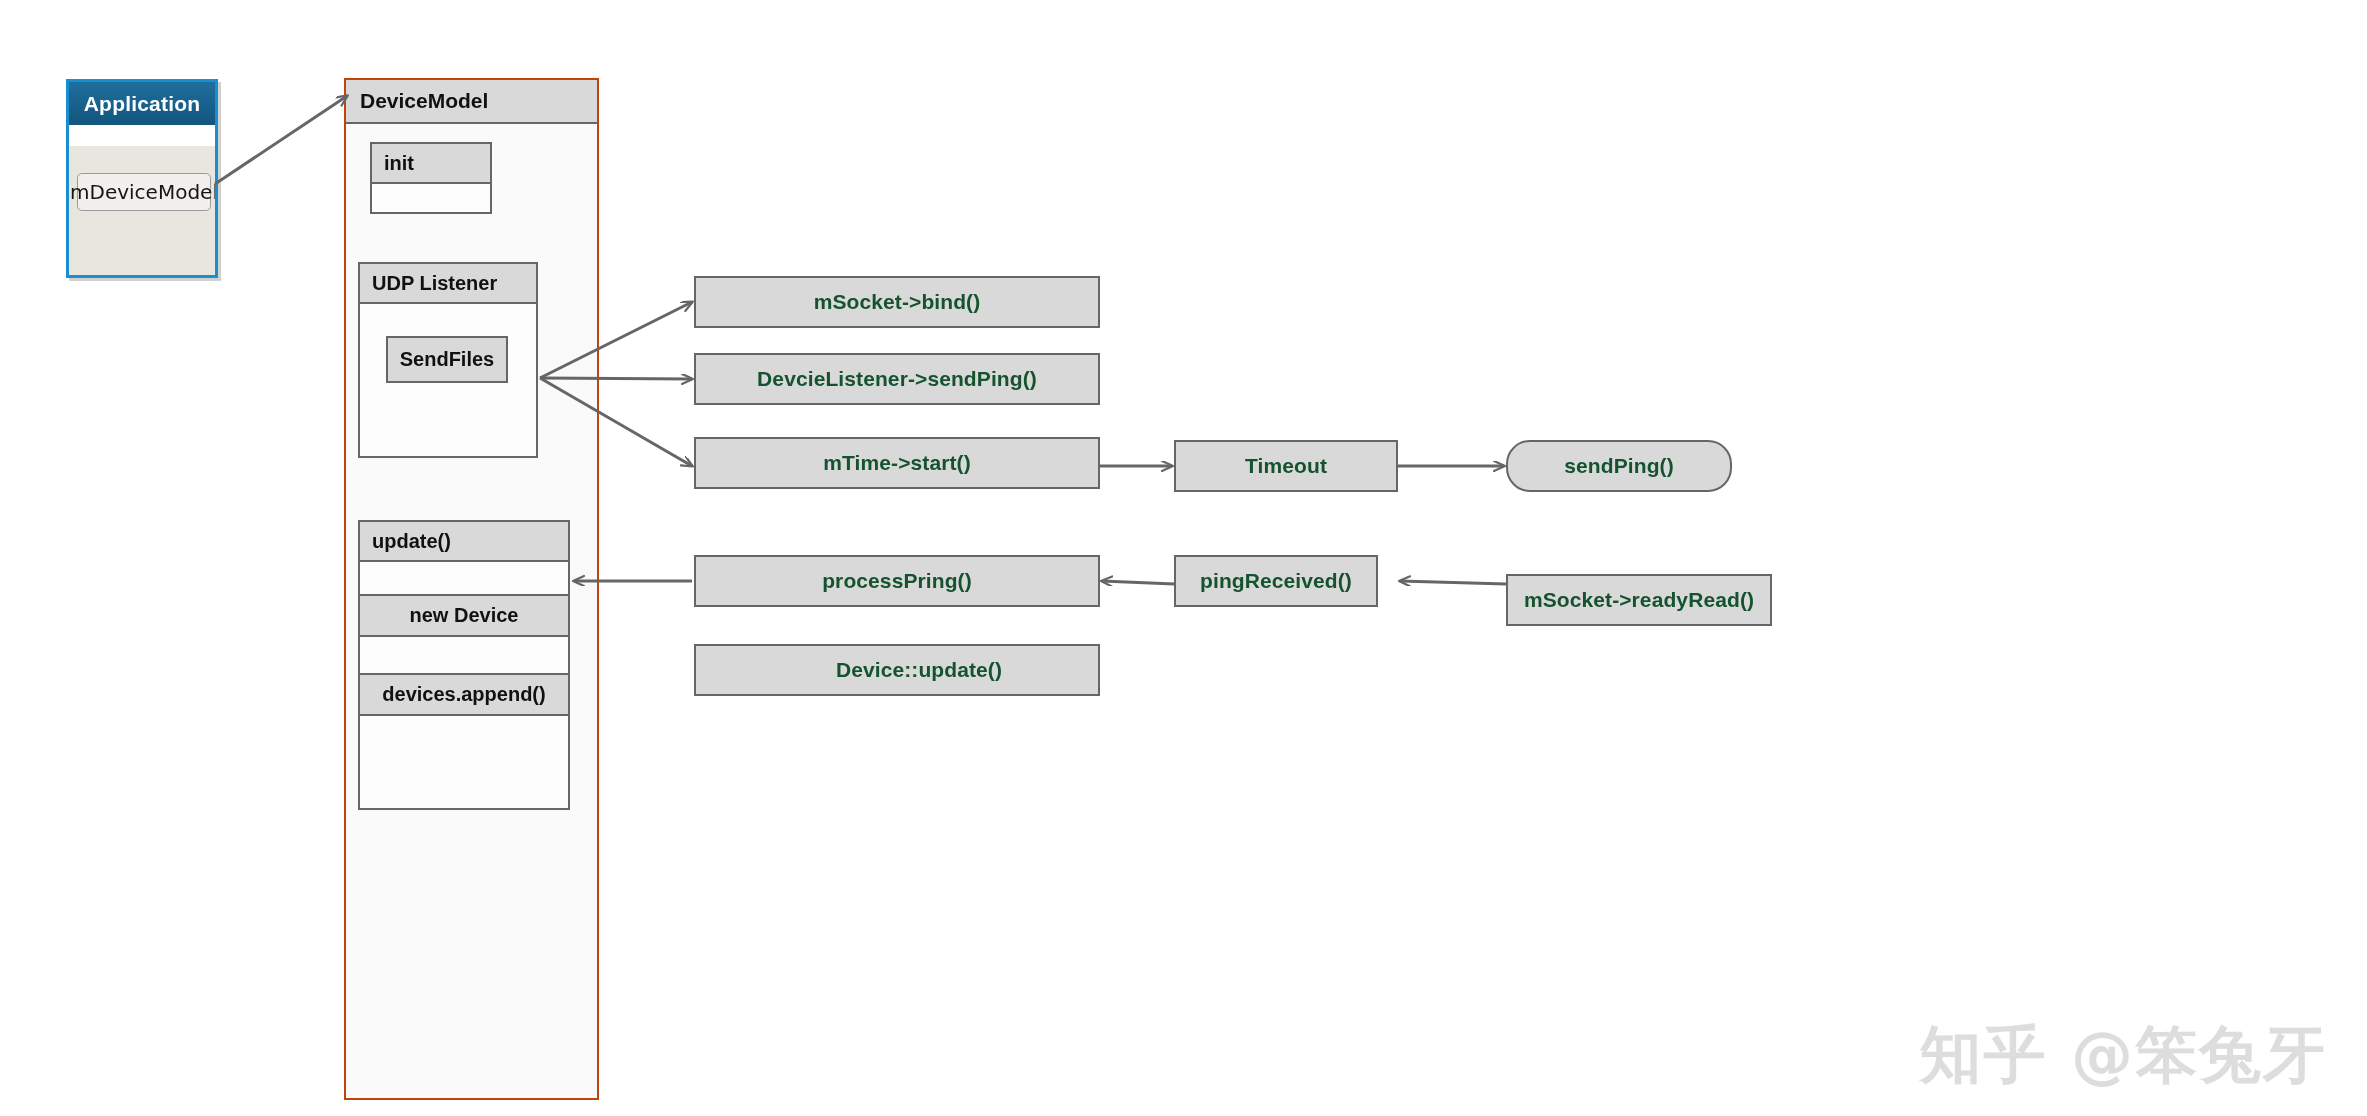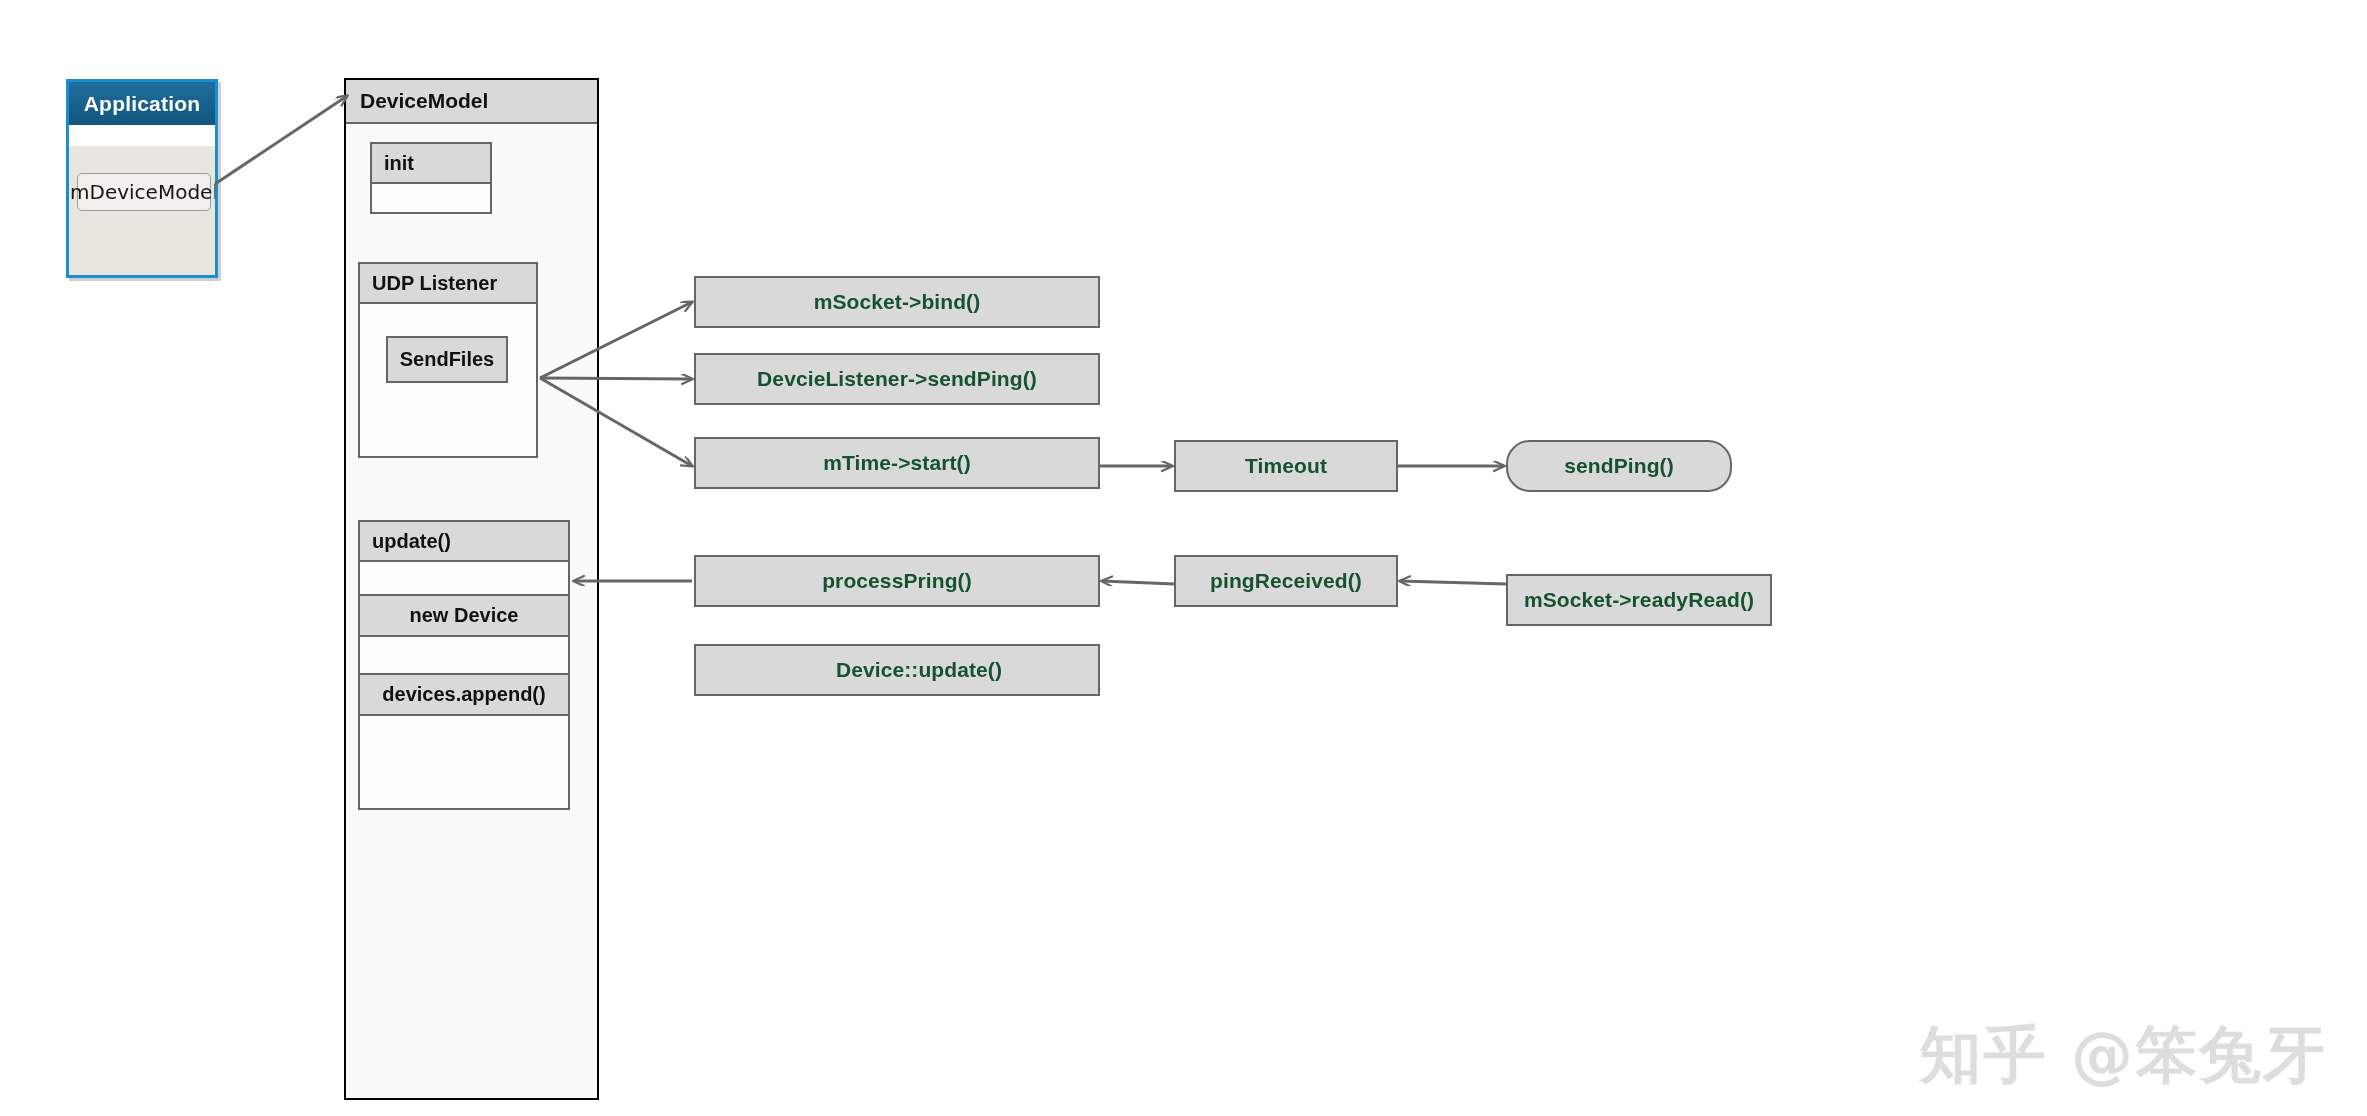--- a/index.html
+++ b/index.html
@@ -95,21 +95,21 @@
   }
 
   
   #device-model {
     position: absolute;
     left: 344px;
     top: 52px;
     width: 255px;
     height: 1022px;
     box-sizing: border-box;
-    border: 2px solid #000000;
+    border: 2px solid #c2410c;
     background: #fafafa;
   }
   #device-model-header {
     position: absolute;
     left: 0; top: 0;
     width: 100%;
     height: 44px;
     box-sizing: border-box;
     background: #d9d9d9;
     border-bottom: 2px solid #666666;
@@ -253,21 +253,21 @@
   </div>
 
   <div class="box" style="left:1506px; top:414px; width:226px; height:52px;border-radius:24px;">
     <span>sendPing()</span>
   </div>
 
   <div class="box" style="left:694px; top:529px; width:406px; height:52px;">
     <span>processPring()</span>
   </div>
 
-  <div class="box" style="left:1174px; top:529px; width:224px; height:52px;align-items:center;">
+  <div class="box" style="left:1174px; top:529px; width:204px; height:52px;align-items:center;">
     <span>pingReceived()</span>
   </div>
 
   <div class="box" style="left:1506px; top:548px; width:266px; height:52px;">
     <span>mSocket-&gt;readyRead()</span>
   </div>
 
   <div class="box" style="left:694px; top:618px; width:406px; height:52px;padding-left:44px;">
     <span>Device::update()</span>
   </div>

